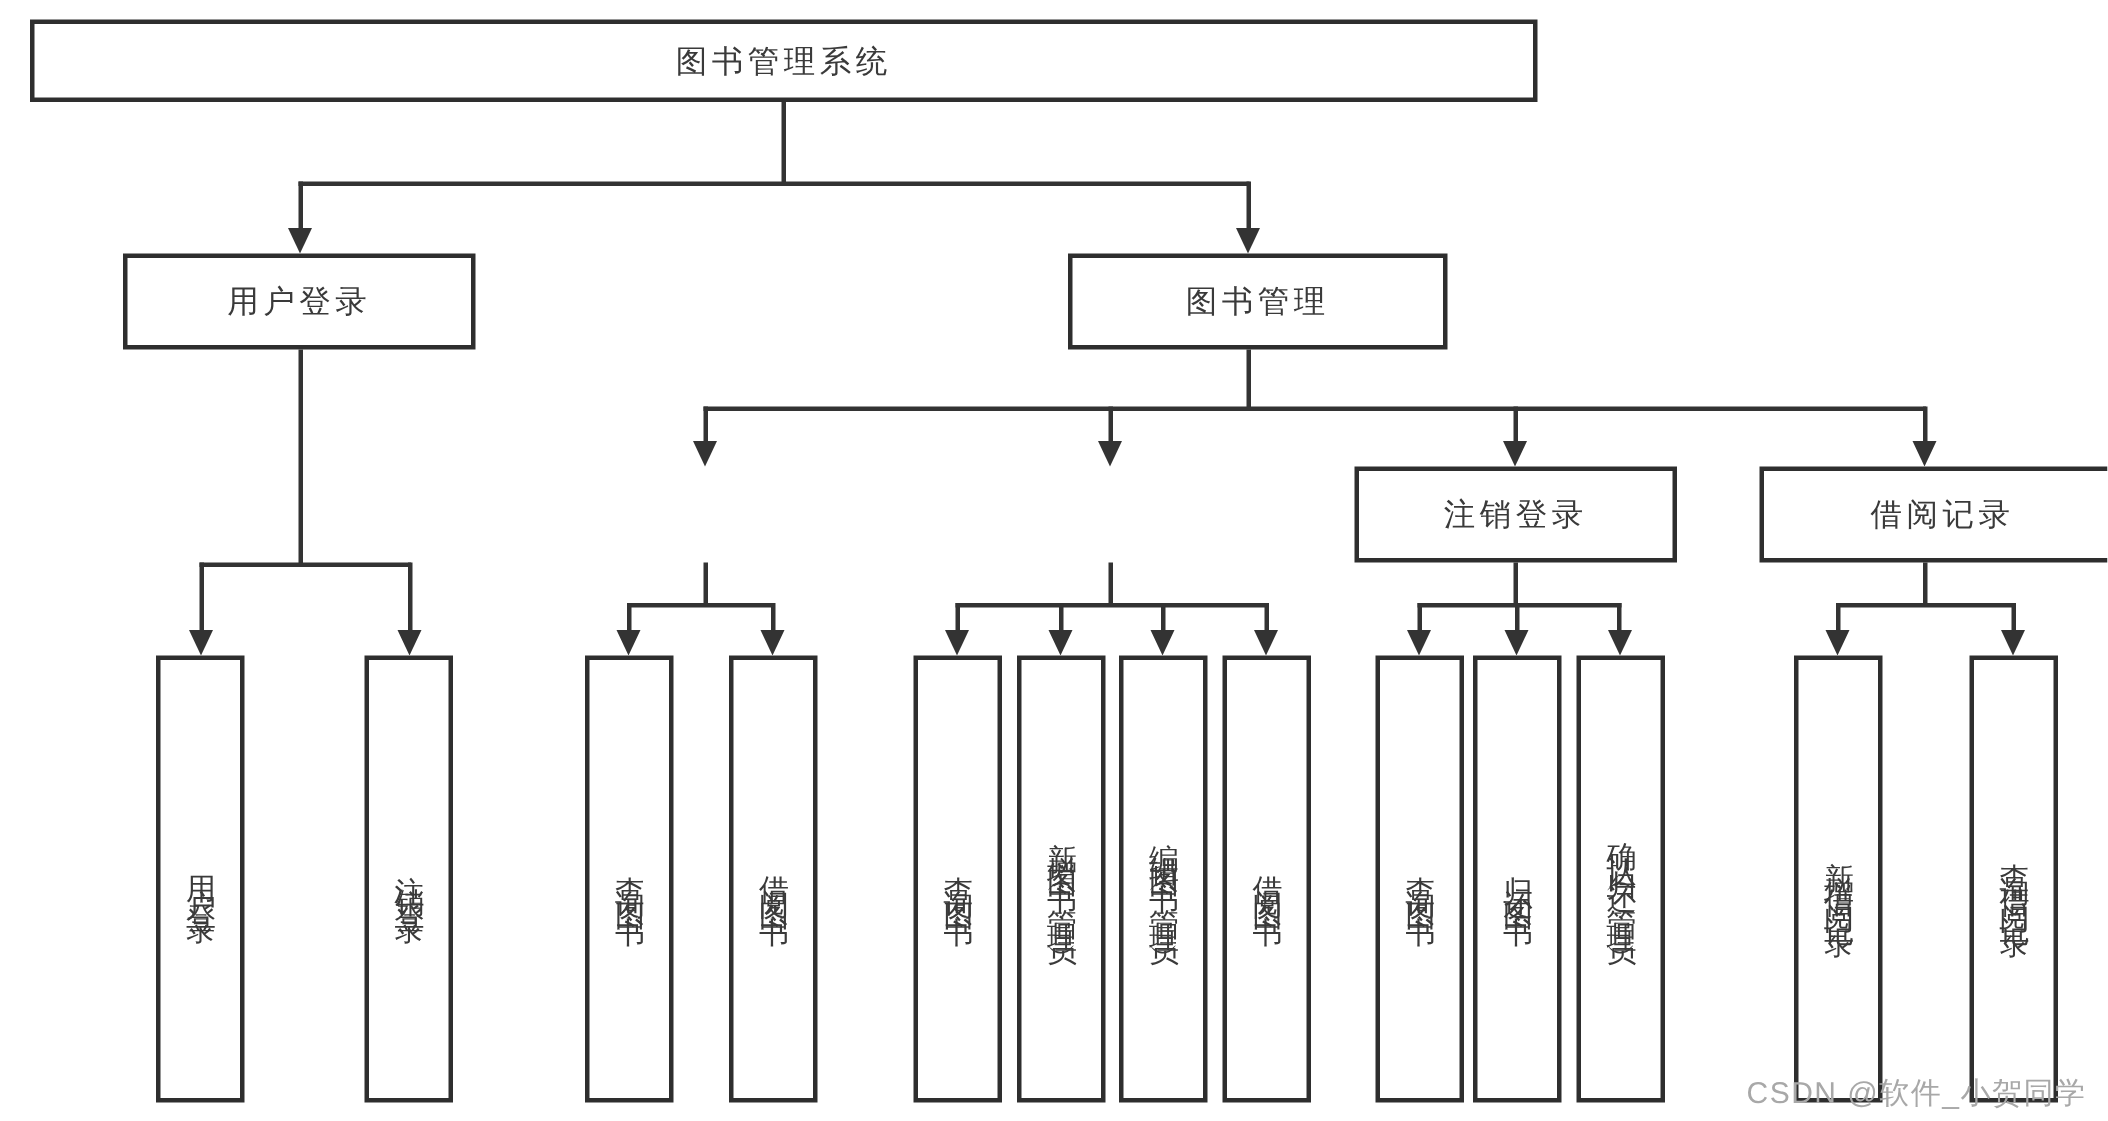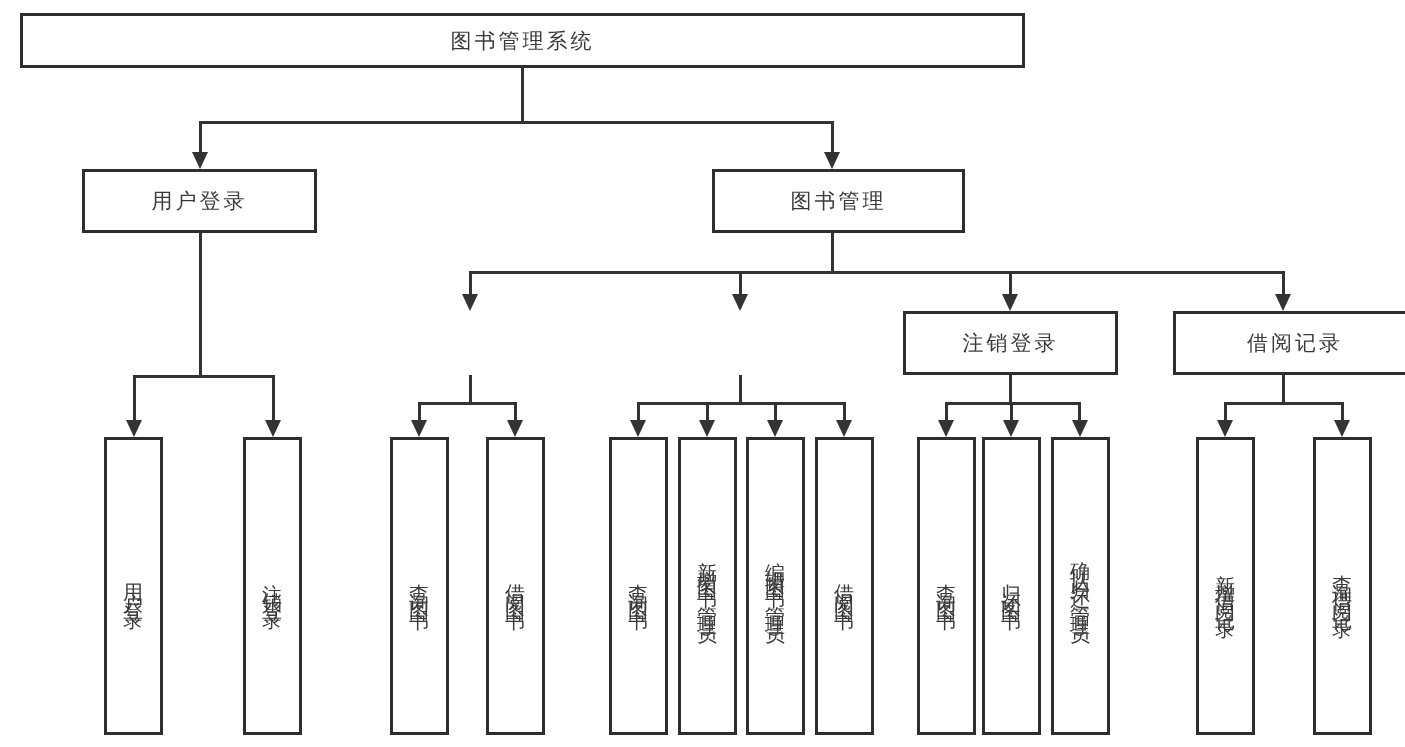--- a/index.html
+++ b/index.html
@@ -148,14 +148,15 @@
     <span>确认归还（管理员）</span>
   </div>
 
   <div class="box leaf" style="left:1196px;">
     <span>新增借阅记录</span>
   </div>
   <div class="box leaf" style="left:1313px;">
     <span>查询借阅记录</span>
   </div>
 
+  <div class="watermark">CSDN @软件_小贺同学</div>
 
 </div>
 
 </body></html>

